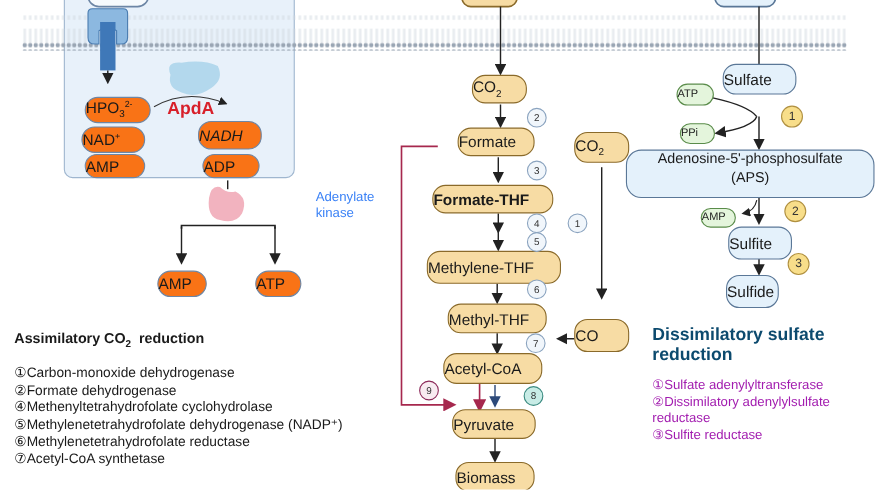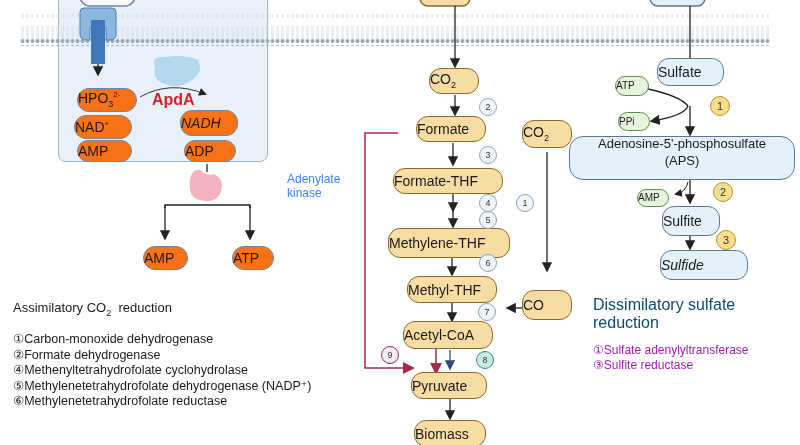--- a/index.html
+++ b/index.html
@@ -10,21 +10,21 @@
   .white { background:#f97316; border:1.5px solid #6d86a5; }
   .tan { background:#f7dca4; border:1.5px solid #8a6a2a; }
   .green { background:#e4f5dc; border:1.2px solid #5a8c4a; font-size:10px; border-radius:10px; }
   .circ { position:absolute; box-sizing:border-box; border-radius:50%; display:flex; align-items:center; justify-content:center; font-size:9px; color:#333; }
   .c-blue { width:18px; height:18px; background:#f1f6fb; border:1.2px solid #8aa3bf; }
   .c-yel { width:20px; height:20px; background:#f8de8a; border:1.2px solid #b09040; font-size:11px; }
   .c-teal { width:18px; height:18px; background:#c8ece6; border:1.2px solid #3a8a80; }
   .c-pink { width:18px; height:18px; background:#f8ebf1; border:1.5px solid #8c2a5a; }
   .sub { font-size:9px; vertical-align:sub; }
   .sup { font-size:8px; vertical-align:super; }
-  .legend-title { position:absolute; font-size:13px; font-weight:normal; }
+  .legend-title { position:absolute; font-size:13px; font-weight:bold; }
   .legend-list { position:absolute; font-size:12.5px; line-height:15.5px; }
   .legend-list div { white-space:nowrap; }
   .cell { position:absolute; left:58px; top:-10px; width:210px; height:172px; background:#e8f1fa; border:1.5px solid #9fb6cf; border-radius:8px; box-sizing:border-box; }
 </style>
 </head>
 <body>
 
 <div class="cell"></div>
 
 <svg class="wires" width="800" height="445">
@@ -108,30 +108,31 @@
 <div class="node white" style="left:143px;top:246px;width:45px;height:24px;">AMP</div>
 <div class="node white" style="left:232px;top:246px;width:42px;height:24px;">ATP</div>
 
 <div class="legend-title" style="left:13px;top:300px;">Assimilatory CO<span class="sub">2</span>&nbsp; reduction</div>
 <div class="legend-list" style="left:13px;top:332px;">
   <div>①Carbon-monoxide dehydrogenase</div>
   <div>②Formate dehydrogenase</div>
   <div>④Methenyltetrahydrofolate cyclohydrolase</div>
   <div>⑤Methylenetetrahydrofolate dehydrogenase (NADP⁺)</div>
   <div>⑥Methylenetetrahydrofolate reductase</div>
+  <div>⑦Acetyl-CoA synthetase</div>
 </div>
 
 <div class="node tan" style="left:429px;top:68px;width:50px;height:26px;">
     <span>CO<span class="sub">2</span></span>
   </div>
 <div class="node tan" style="left:416px;top:116px;width:70px;height:26px;">Formate</div>
 <div class="node tan" style="left:522px;top:120px;width:50px;height:28px;">
     <span>CO<span class="sub">2</span></span>
   </div>
-<div class="node tan" style="left:393px;top:168px;width:110px;height:26px;">Formate-THF</div>
+<div class="node tan" style="left:393px;top:168px;width:110px;height:26px;font-weight:bold;">Formate-THF</div>
 <div class="node tan" style="left:388px;top:228px;width:122px;height:30px;">Methylene-THF</div>
 <div class="node tan" style="left:407px;top:276px;width:90px;height:27px;">Methyl-THF</div>
 <div class="node tan" style="left:522px;top:290px;width:50px;height:30px;">CO</div>
 <div class="node tan" style="left:403px;top:321px;width:90px;height:28px;">Acetyl-CoA</div>
 <div class="node tan" style="left:411px;top:372px;width:76px;height:27px;">Pyruvate</div>
 <div class="node tan" style="left:414px;top:420px;width:72px;height:27px;">Biomass</div>
 
 <div class="circ c-blue" style="left:479px;top:98px;">2</div>
 <div class="circ c-blue" style="left:479px;top:146px;">3</div>
 <div class="circ c-blue" style="left:479px;top:194px;">4</div>
@@ -147,19 +148,20 @@
 <div class="node green" style="left:618px;top:112px;width:32px;height:19px;">PPi</div>
 <div class="circ c-yel" style="left:710px;top:96px;">1</div>
 <div class="node blue" style="left:569px;top:136px;width:226px;height:44px;flex-direction:column;gap:4px;font-size:13px;border-radius:14px;">
   <span>Adenosine-5'-phosphosulfate</span>
   <span>(APS)</span>
 </div>
 <div class="node green" style="left:637px;top:189px;width:32px;height:18px;">AMP</div>
 <div class="circ c-yel" style="left:713px;top:182px;">2</div>
 <div class="node blue" style="left:662px;top:206px;width:58px;height:30px;">Sulfite</div>
 <div class="circ c-yel" style="left:716px;top:230px;">3</div>
-<div class="node blue" style="left:660px;top:250px;width:88px;height:30px;font-style:italic;">Sulfide</div>
+<div class="node blue" style="left:660px;top:250px;width:48px;height:30px;">Sulfide</div>
 
 <div class="legend-title" style="left:593px;top:296px;color:#0c4a6e;font-size:16px;">Dissimilatory sulfate reduction</div>
 <div class="legend-list" style="left:593px;top:343px;color:#a21caf;font-size:12px;line-height:15px;width:170px;">
   <div>①Sulfate adenylyltransferase</div>
+  <div style="white-space:normal;">②Dissimilatory adenylylsulfate reductase</div>
   <div>③Sulfite reductase</div>
 </div>
 
 </body></html>

